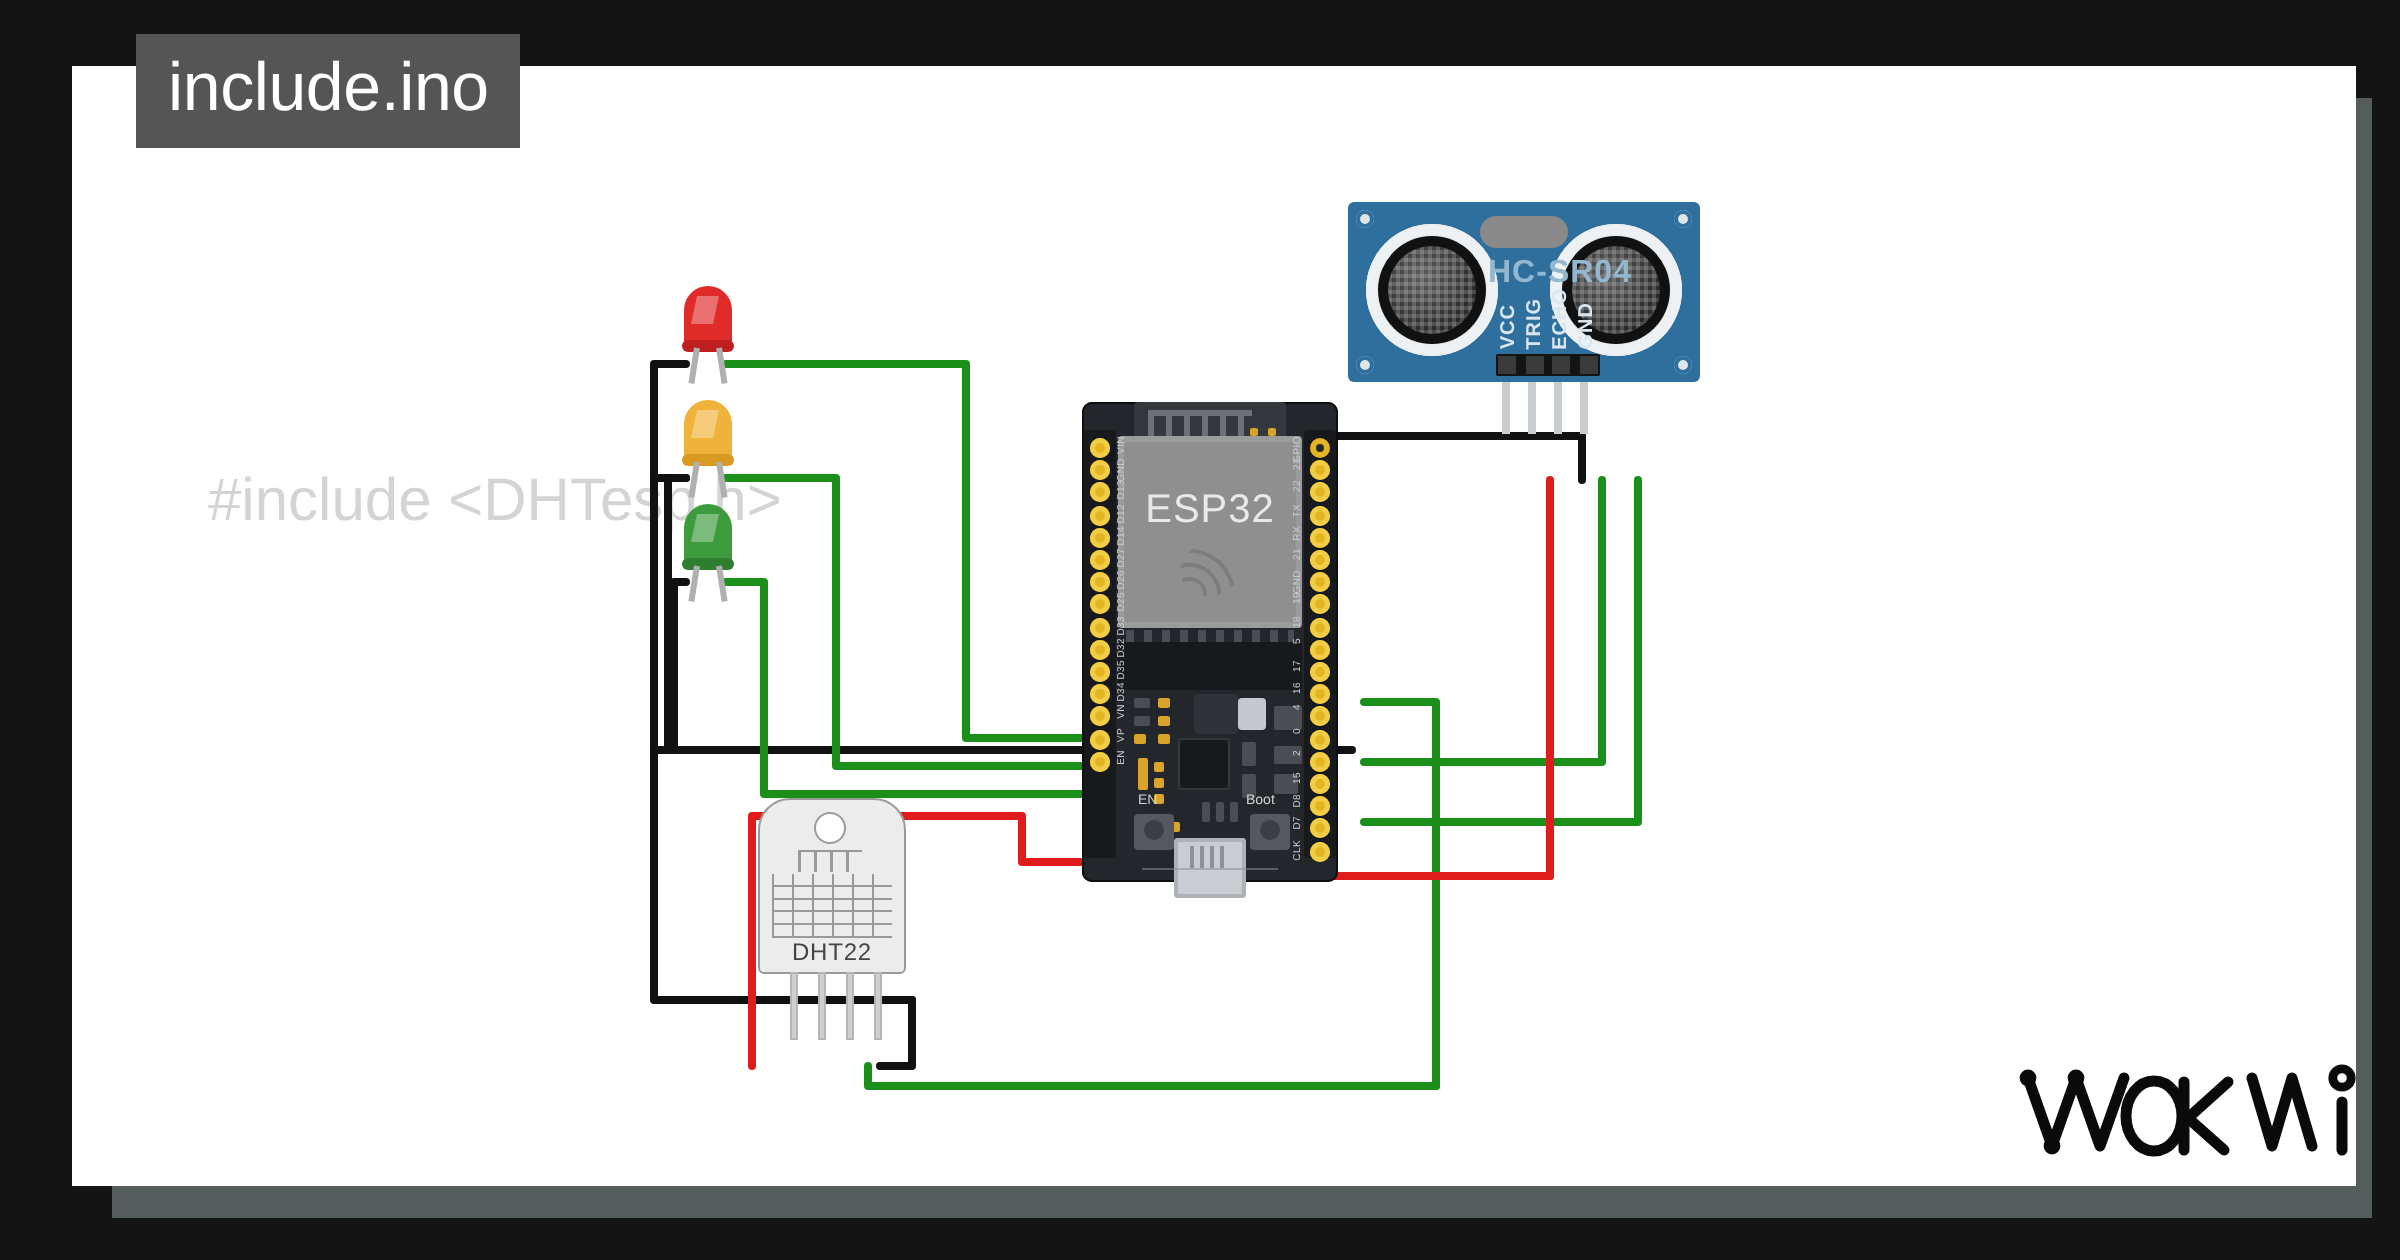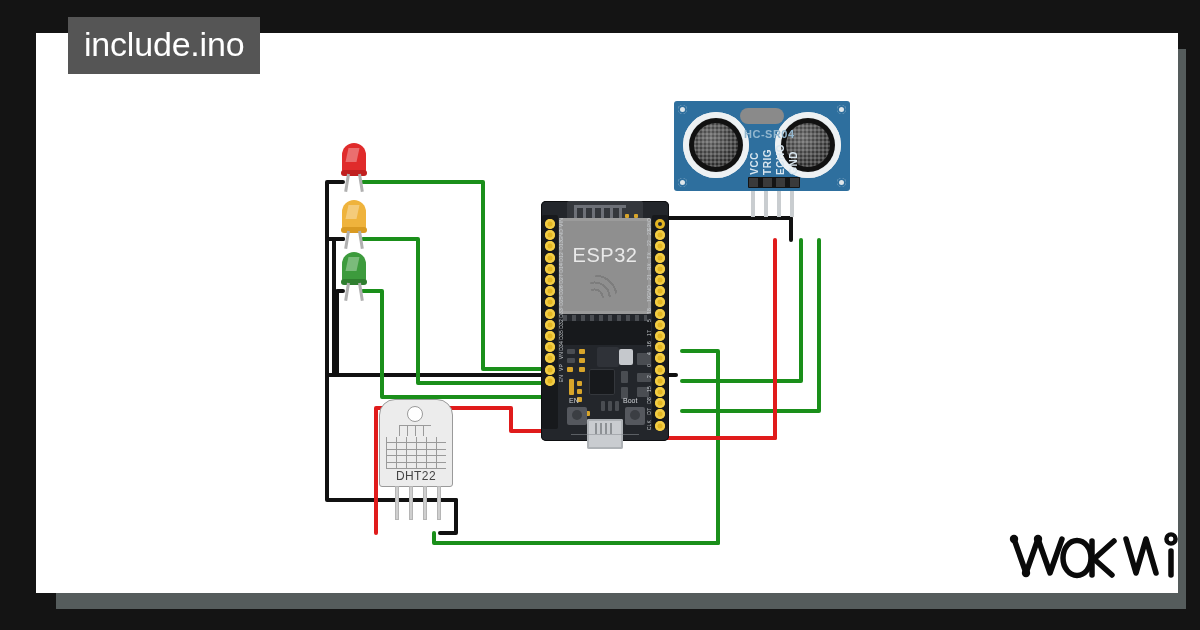--- a/index.html
+++ b/index.html
@@ -102,21 +102,21 @@
       radial-gradient(circle at 38% 34%, #5d5d5d, #2a2a2a 70%);
   }
   .hcsr .canL{left:9px;}
   .hcsr .canR{right:9px;}
   .hcsr .xtal{
     position:absolute;left:66px;top:7px;width:44px;height:16px;border-radius:8px;
     background:#8a8a8a;
   }
   .hcsr .brand{
     position:absolute;left:70px;top:27px;
-    color:#93b7cf;font-size:11px;letter-spacing:.5px;font-weight:bold;
+    color:#93b7cf;font-size:16px;letter-spacing:.5px;font-weight:bold;
   }
   .hcsr .hole{
     position:absolute;width:9px;height:9px;border-radius:50%;
     background:#dfe6ea;box-shadow:inset 0 0 0 2px #2e6f9e;
   }
   .hcsr .h1{left:4px;top:4px;} .hcsr .h2{right:4px;top:4px;}
   .hcsr .h3{left:4px;bottom:4px;} .hcsr .h4{right:4px;bottom:4px;}
   .hcsr .hdr{
     position:absolute;left:74px;bottom:3px;width:52px;height:11px;
     background:#141414;border-radius:1px;
@@ -241,20 +241,21 @@
 </head>
 <body>
 
 <div id="stage">
 
   <div class="canvas-shadow"></div>
 
   <div class="canvas">
 
     <div class="code">
+      <div>#include &lt;DHTesp.h&gt;</div>
       <div></div>
       
       
       
       
       
       
       
     </div>
 

